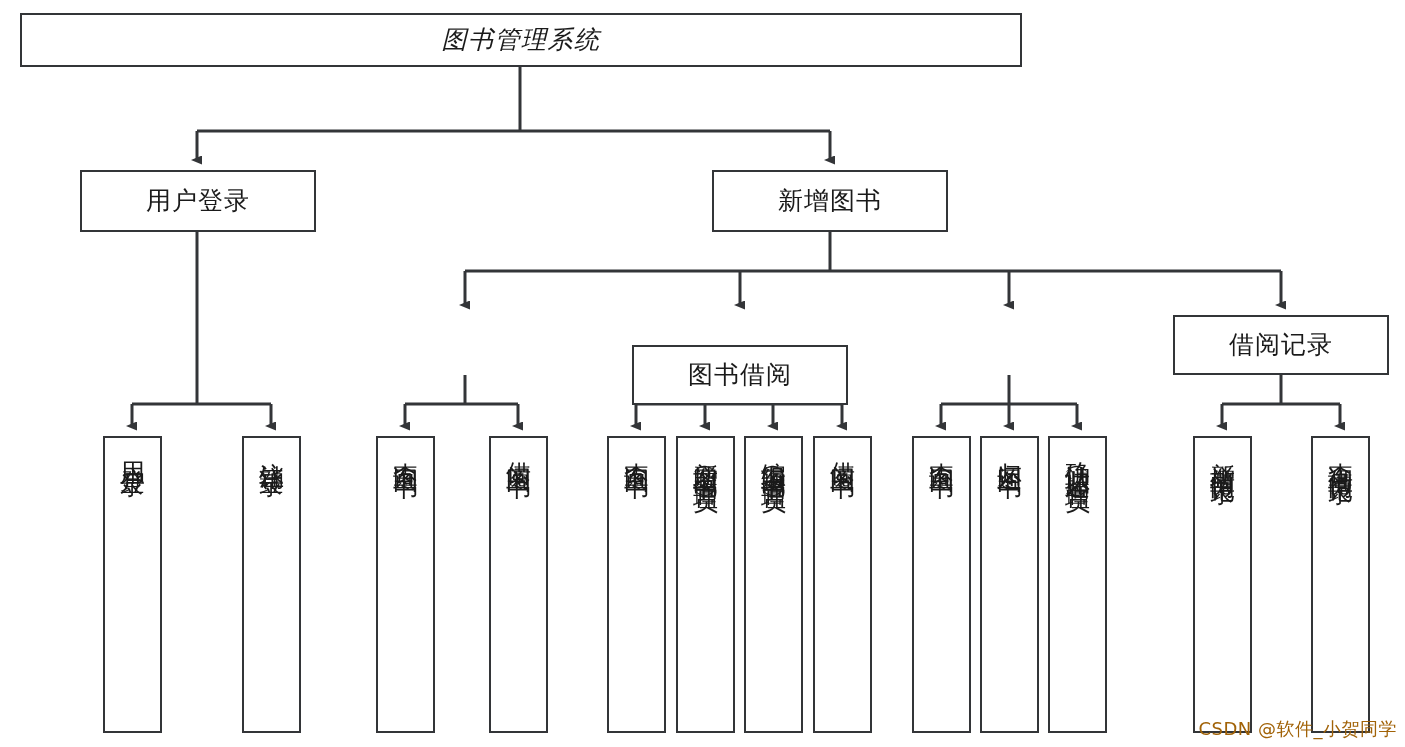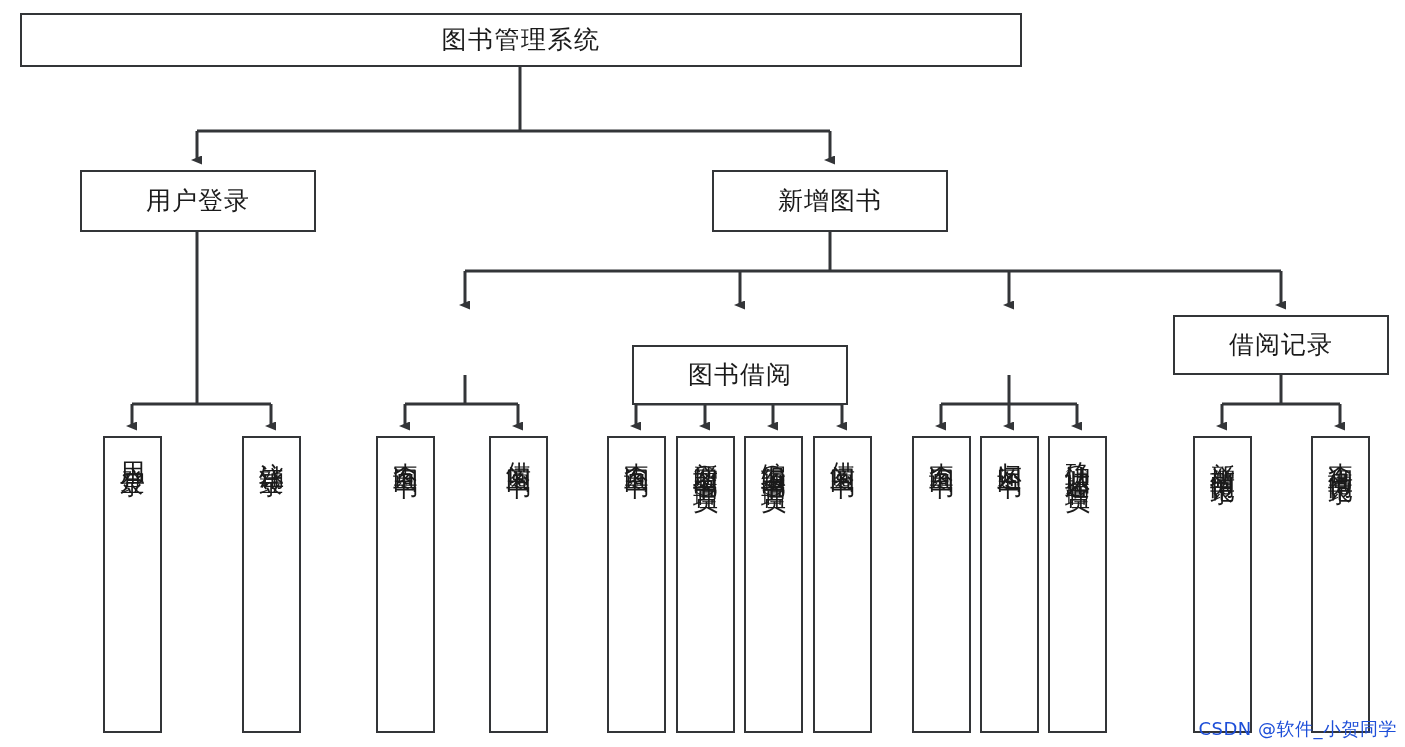--- a/index.html
+++ b/index.html
@@ -63,21 +63,21 @@
     line-height: 1.0;
     letter-spacing: 4px;
     white-space: nowrap;
     max-height: 100%;
   }
   #watermark {
     position: absolute;
     right: 8px;
     bottom: 6px;
     font-size: 18px;
-    color: #1d4ed8;
+    color: #a16207;
     letter-spacing: 0.5px;
     white-space: nowrap;
     font-family: "DejaVu Sans", "Liberation Sans", sans-serif;
     text-align: center;
   }
 </style>
 </head>
 <body>
 
 <div id="canvas">
@@ -126,21 +126,21 @@
       <path d="M1077,404 L1077,426" marker-end="url(#arrow)"></path>
 
       <path d="M1281,375 L1281,404"></path>
       <path d="M1222,404 L1340,404"></path>
       <path d="M1222,404 L1222,426" marker-end="url(#arrow)"></path>
       <path d="M1340,404 L1340,426" marker-end="url(#arrow)"></path>
 
     </g>
   </svg>
 
-  <div class="node horiz root" style="left:20px; top:13px; width:1002px; height:54px;">
+  <div class="node horiz root" style="left:20px; top:13px; width:1002px; height:54px;font-style:italic;">
     <span class="label">图书管理系统</span>
   </div>
 
   <div class="node horiz" style="left:80px; top:170px; width:236px; height:62px;">
     <span class="label">用户登录</span>
   </div>
 
   <div class="node horiz" style="left:712px; top:170px; width:236px; height:62px;">
     <span class="label">新增图书</span>
   </div>

